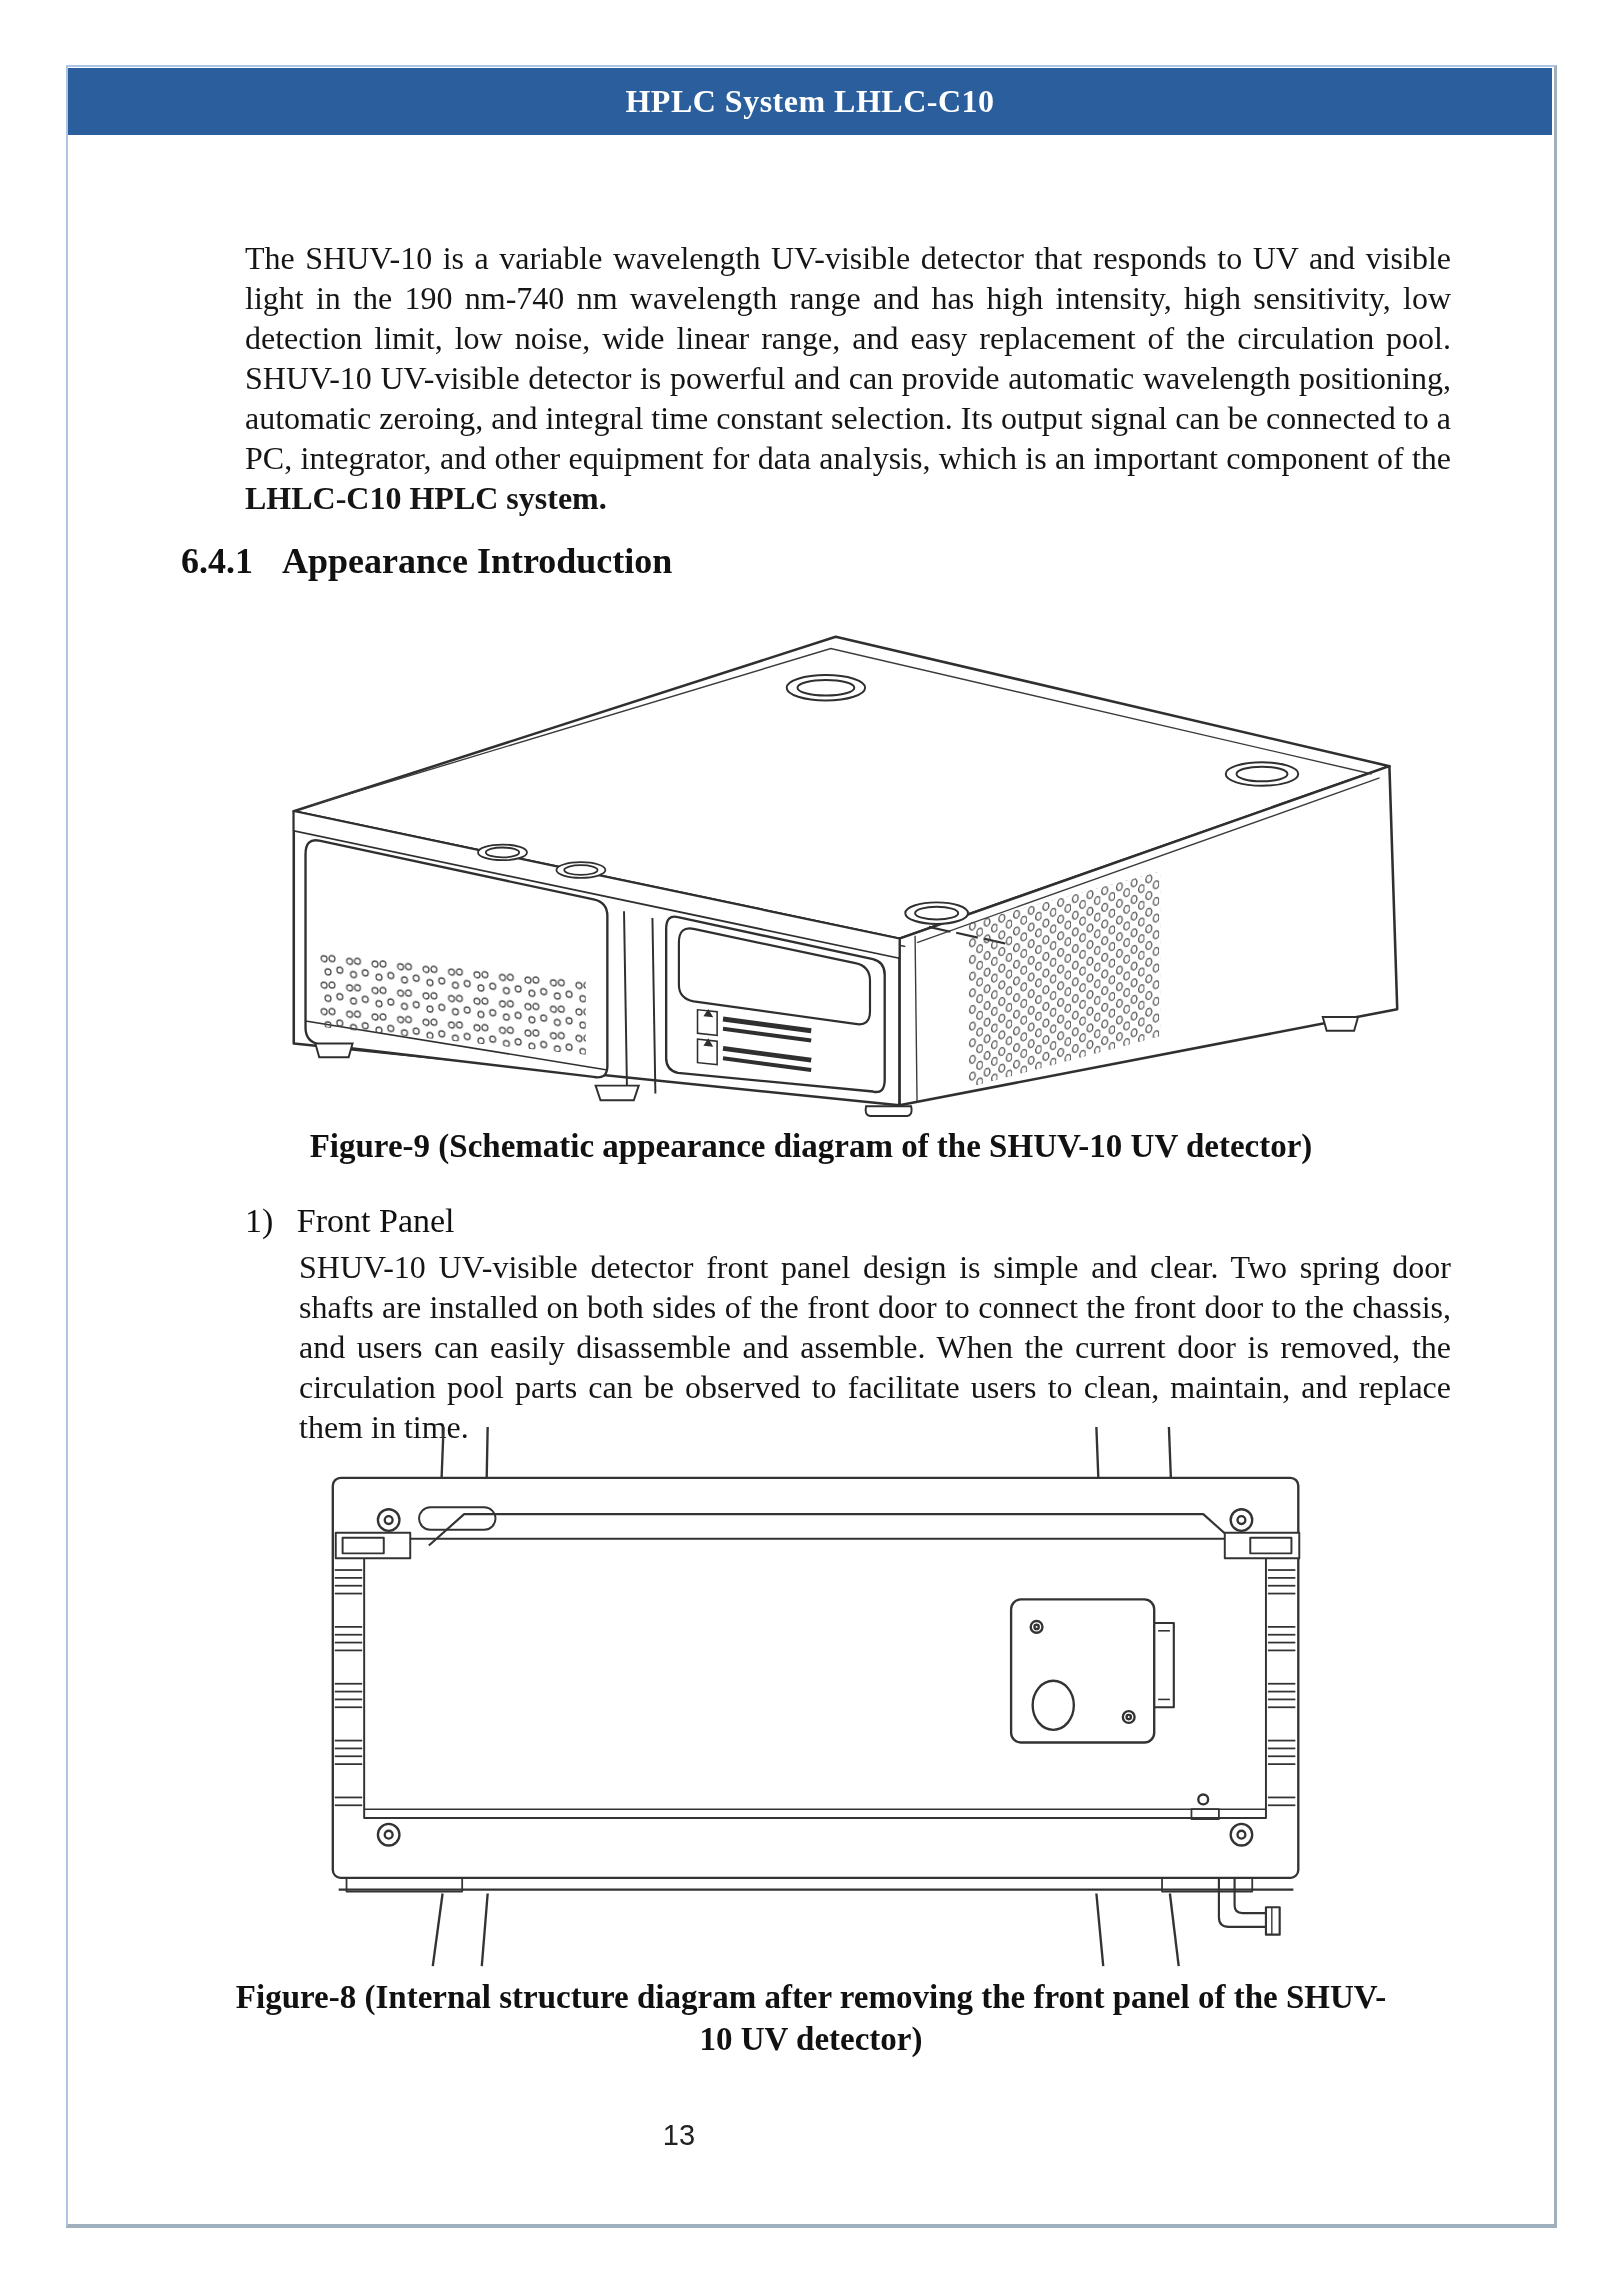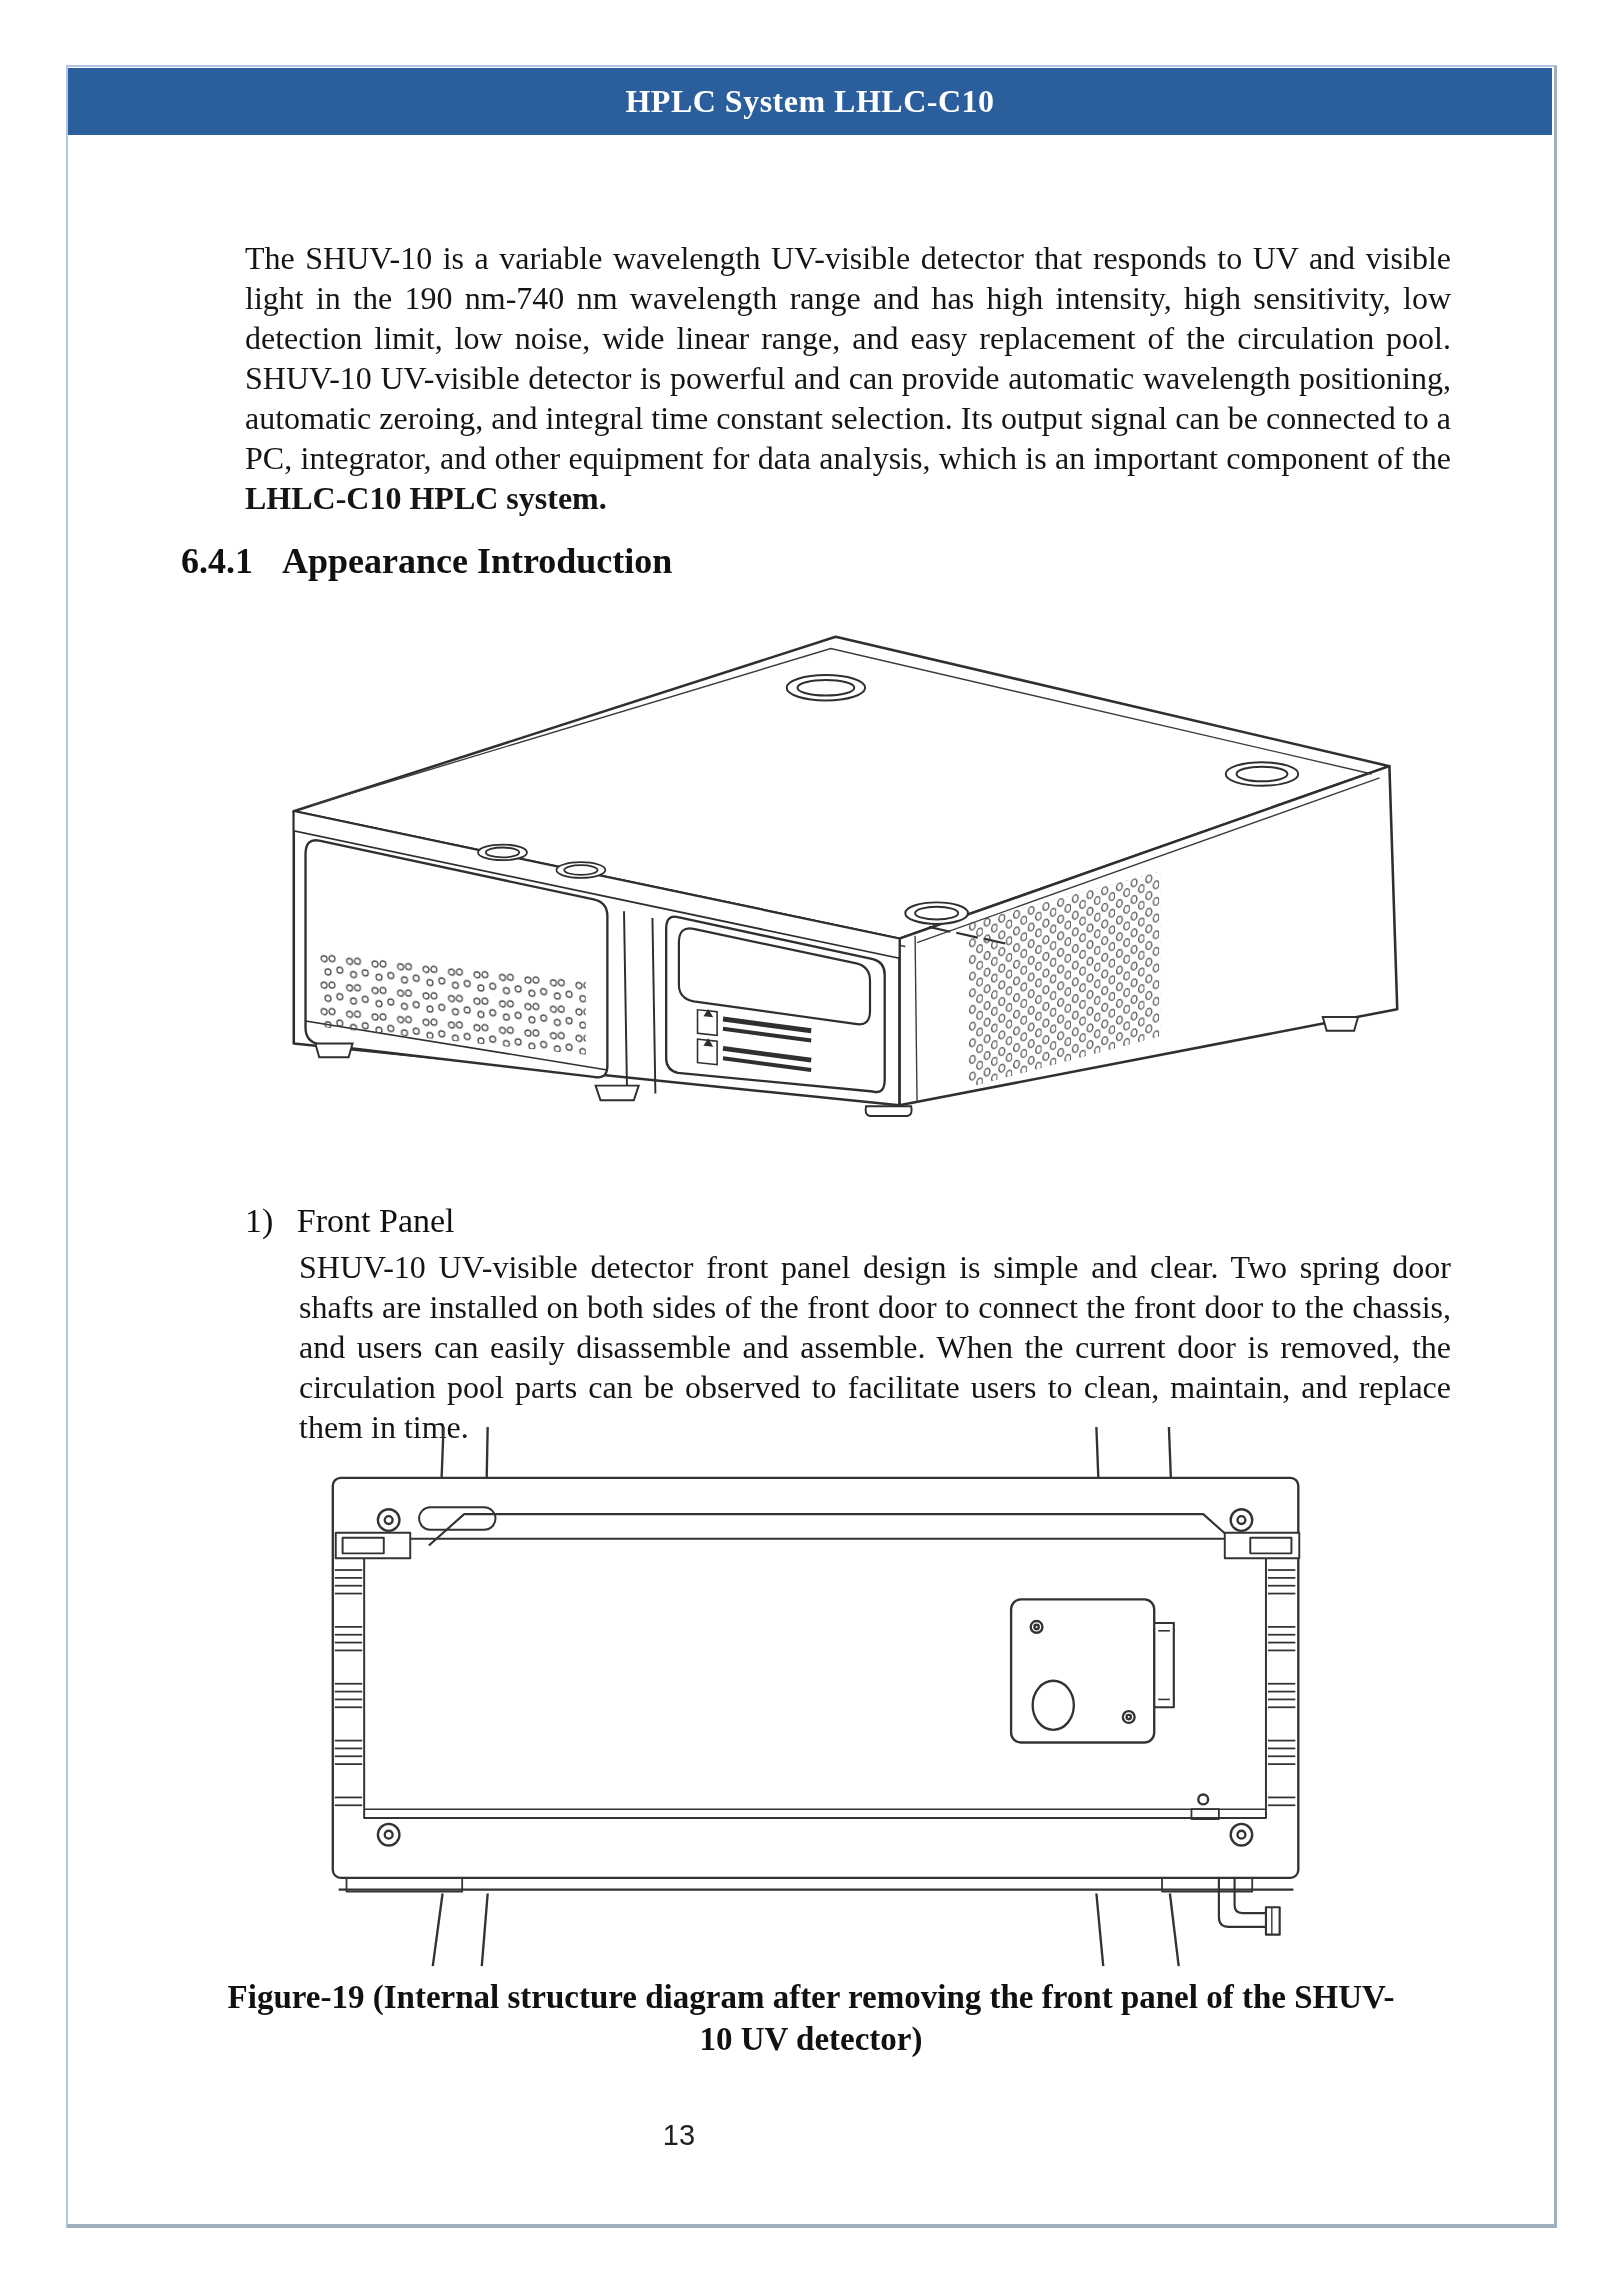--- a/index.html
+++ b/index.html
@@ -151,20 +151,21 @@
     <line x1="646" y1="315" x2="648" y2="484" stroke="#3a3a3a" stroke-width="1.4"></line>
 
     <g fill="#ffffff" stroke="#2f2f2f" stroke-width="2">
       <path d="M34,425 h38 l-4,14 h-30 z"></path>
       <path d="M320,468 h44 l-5,15 h-34 z"></path>
       <path d="M596,489 h46 q2,9 -4,10 h-38 q-6,-1 -4,-10 z"></path>
       <path d="M1062,398 h36 l-4,14 h-28 z"></path>
     </g>
   </svg>
 
+  <div id="cap9" class="caption">Figure-9 (Schematic appearance diagram of the SHUV-10 UV detector)</div>
 
   <div class="list-heading">
     <span class="marker">1)</span><span>Front Panel</span>
   </div>
 
   <div id="frontPanelPar" class="body-par">SHUV-10 UV-visible detector front panel design is simple and clear. Two spring door shafts are installed on both sides of the front door to connect the front door to the chassis, and users can easily disassemble and assemble. When the current door is removed, the circulation pool parts can be observed to facilitate users to clean, maintain, and replace them in time.</div>
 
   <svg id="fig10" class="fig" width="990" height="549" viewBox="0 0 1010 560">
     <g fill="none" stroke="#333333" stroke-width="2.4" stroke-linejoin="round">
 
@@ -278,19 +279,19 @@
       <g>
         <line x1="122" y1="482" x2="112" y2="556"></line>
         <line x1="168" y1="482" x2="162" y2="556"></line>
         <line x1="789" y1="482" x2="796" y2="556"></line>
         <line x1="864" y1="482" x2="873" y2="556"></line>
       </g>
     </g>
   </svg>
 
   <div id="cap10" class="caption">
-    <div>Figure-19 (Internal structure diagram after removing the front panel of the SHUV-</div>
+    <div>Figure-8 (Internal structure diagram after removing the front panel of the SHUV-</div>
     <div>10 UV detector)</div>
   </div>
 
   <div class="page-num">13</div>
 </div>
 
 
 </body></html>

